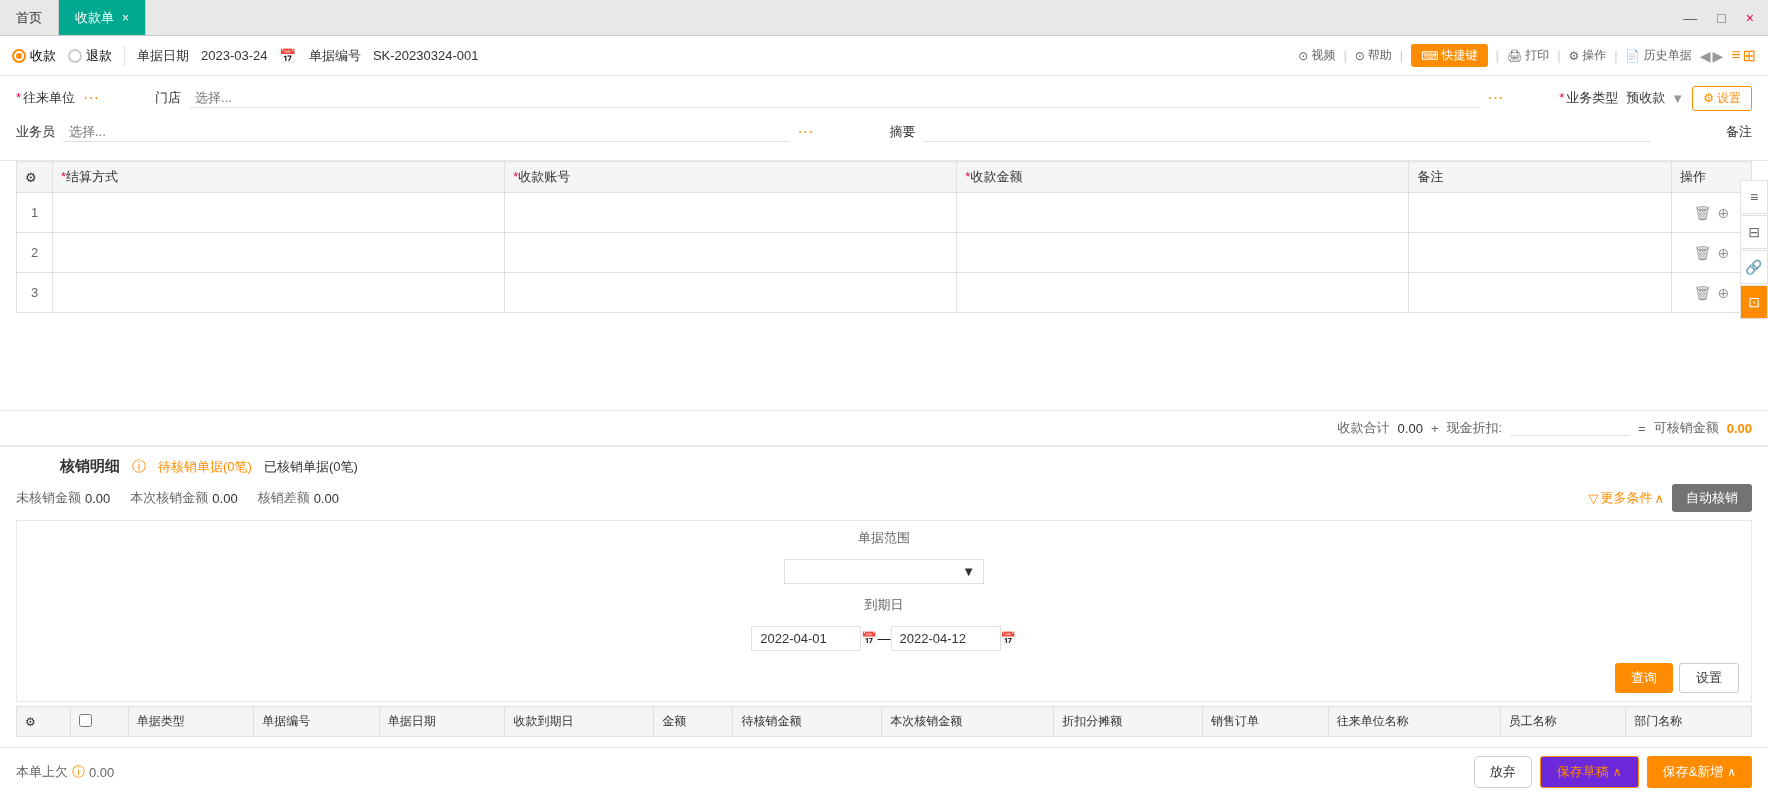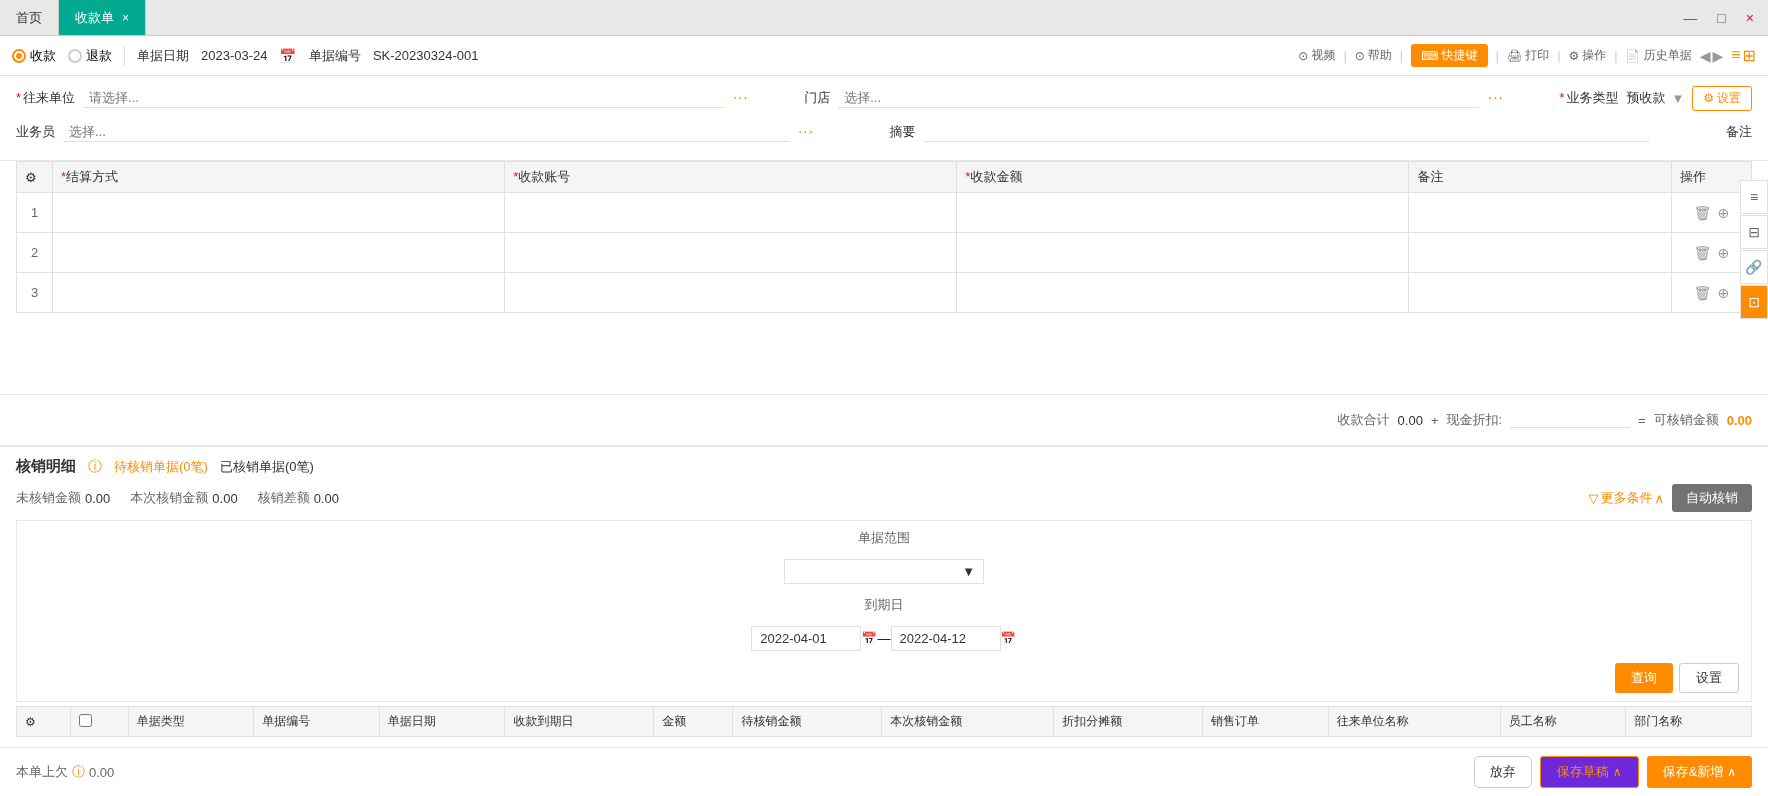--- a/index.html
+++ b/index.html
@@ -64,28 +64,28 @@
     .data-table { width: 100%; border-collapse: collapse; }
     .data-table th { background: #f5f5f5; border: 1px solid #e0e0e0; padding: 6px 8px; text-align: left; font-weight: normal; color: #333; white-space: nowrap; }
     .data-table td { border: 1px solid #e0e0e0; padding: 4px 8px; height: 40px; }
     .col-gear { width: 36px; text-align: center; }
     .col-row-num { width: 36px; text-align: center; color: #666; }
     .col-action { width: 80px; text-align: center; }
     .action-icons { display: flex; gap: 6px; justify-content: center; }
     .action-icon { color: #999; cursor: pointer; font-size: 14px; }
 
     
-    .summary-row { display: flex; align-items: center; justify-content: flex-end; padding: 16px 16px; border-top: 1px solid #e8e8e8; gap: 8px; color: #666; font-size: 13px; }
+    .summary-row { display: flex; align-items: center; justify-content: flex-end; padding: 8px 16px; border-top: 1px solid #e8e8e8; gap: 8px; color: #666; font-size: 13px; }
     .summary-val { color: #333; }
     .summary-orange { color: #ff8c00; font-weight: bold; }
     .summary-input { border: none; border-bottom: 1px solid #e0e0e0; width: 120px; text-align: right; outline: none; }
 
     
     .verify-section { padding: 10px 16px; border-top: 2px solid #e8e8e8; background: #fff; }
-    .verify-header { display: flex; align-items: center; gap: 12px; margin-bottom: 8px; }
+    .verify-header { display: flex; align-items: center; gap: 12px; margin-bottom: 8px; margin-left: 44px; }
     .verify-title { font-size: 15px; font-weight: bold; color: #333; }
     .info-icon { color: #ff8c00; cursor: pointer; font-size: 14px; }
     .tab-link { color: #ff8c00; cursor: pointer; font-size: 13px; }
     .tab-link-normal { color: #333; cursor: pointer; font-size: 13px; }
     .verify-stats { display: flex; align-items: center; gap: 20px; margin-bottom: 8px; }
     .stat-item { display: flex; align-items: center; gap: 4px; color: #666; font-size: 13px; }
     .stat-val { color: #333; }
     .verify-right { margin-left: auto; display: flex; align-items: center; gap: 8px; }
     .more-cond { color: #ff8c00; cursor: pointer; font-size: 13px; display: flex; align-items: center; gap: 2px; }
     .auto-verify-btn { background: #737373; color: #fff; border: none; padding: 5px 14px; border-radius: 3px; cursor: pointer; font-size: 13px; }
@@ -195,21 +195,20 @@
       <div class="view-toggle">
         <span class="view-btn">≡</span>
         <span class="view-btn" style="color:#ff8c00;">⊞</span>
       </div>
     </div>
   </div>
 
   <div class="form-area">
     <div class="form-row">
       <span class="form-label required">往来单位</span>
-      <input class="form-input form-input-wide" type="text" placeholder="请选择..." style="">
       <span class="more-btn">···</span>
 
       <div style="width:40px"></div>
       <span class="form-label">门店</span>
       <input class="form-input form-input-wide" type="text" placeholder="选择..." style="">
       <span class="more-btn">···</span>
 
       <div style="width:40px"></div>
       <span class="form-label required">业务类型</span>
       <div class="business-type">

